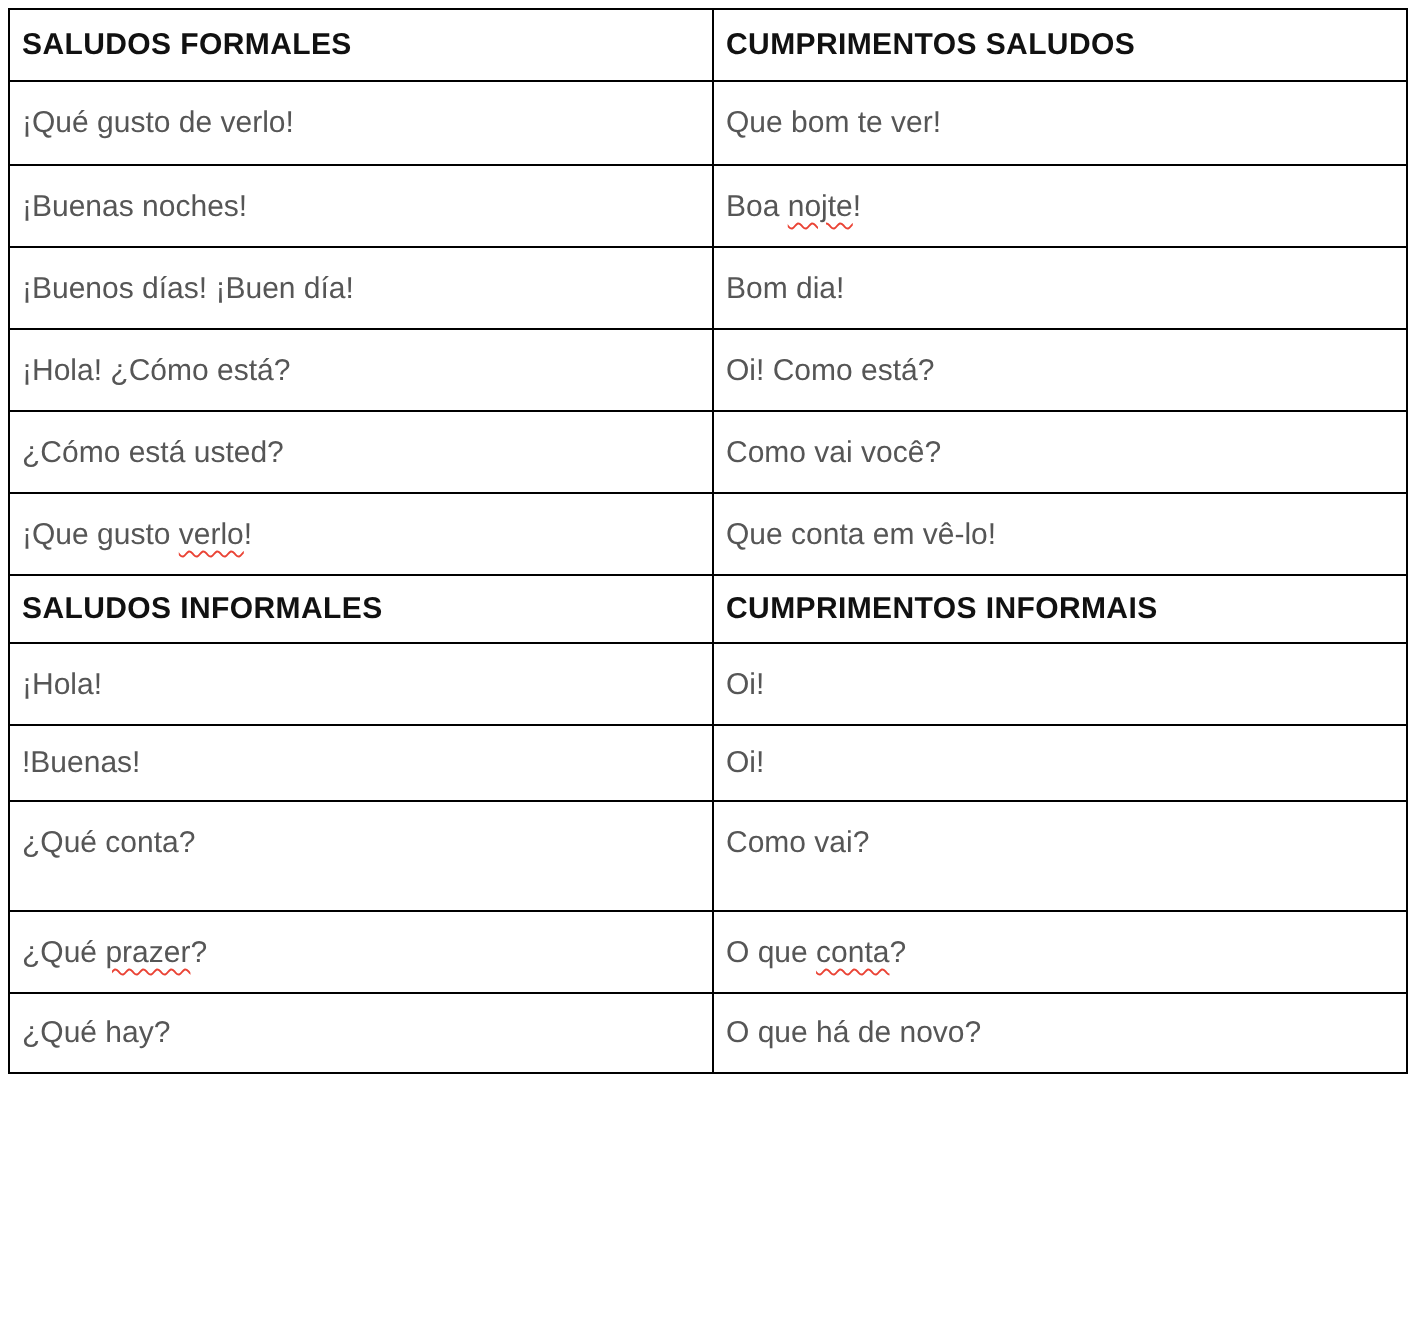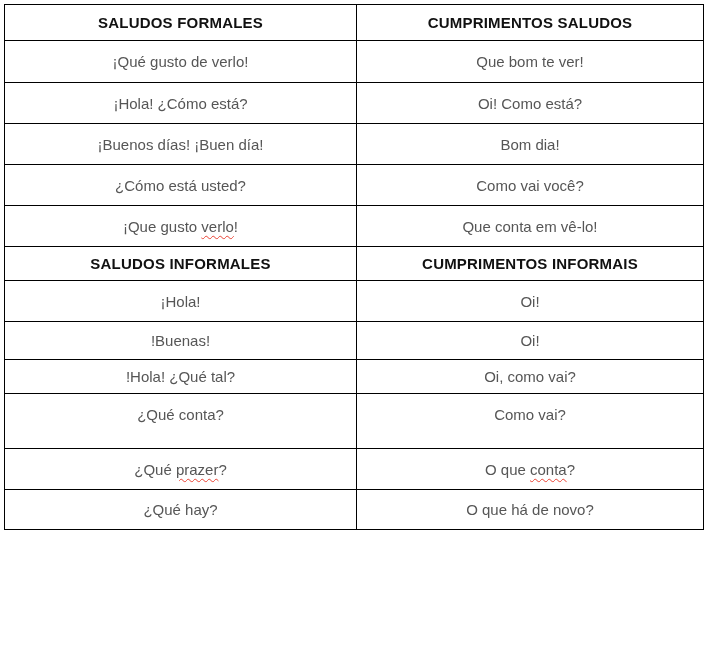--- a/index.html
+++ b/index.html
@@ -18,21 +18,21 @@
   .doc{padding:4px 0 0 4px;}
   table.greetings{
     border-collapse:collapse;
     table-layout:fixed;
     width:699px;
   }
   col.col-es{width:352px;}
   col.col-pt{width:347px;}
   td{
     border:1.5px solid var(--border);
-    text-align:center;
+    text-align:left;
     vertical-align:middle;
     font-size:15px;
     color:var(--body);
     padding:0 6px;
     overflow:hidden;
     white-space:nowrap;
   }
   tr.hdr td{
     font-weight:bold;
     color:var(--hdr);
@@ -66,29 +66,33 @@
       <tr class="hdr h36">
         <td>SALUDOS FORMALES</td>
         <td>CUMPRIMENTOS SALUDOS</td>
       </tr>
 
       <tr class="h42">
         <td><span>¡Qué gusto de verlo!</span></td>
         <td><span>Que bom te ver!</span></td>
       </tr>
 
-
       <tr class="h41">
-        <td><span>¡Hola! ¿Cómo está?</span></td>
-        <td><span>Oi! Como está?</span></td>
+        <td><span>¡Buenas noches!</span></td>
+        <td><span>Boa </span><span class="sq">nojte</span><span>!</span></td>
       </tr>
 
       <tr class="h41">
         <td><span>¡Buenos días! ¡Buen día!</span></td>
         <td><span>Bom dia!</span></td>
+      </tr>
+
+      <tr class="h41">
+        <td><span>¡Hola! ¿Cómo está?</span></td>
+        <td><span>Oi! Como está?</span></td>
       </tr>
 
 
       <tr class="h41">
         <td><span>¿Cómo está usted?</span></td>
         <td><span>Como vai você?</span></td>
       </tr>
 
       <tr class="h41">
         <td><span>¡Que gusto </span><span class="sq">verlo</span><span>!</span></td>
@@ -103,24 +107,20 @@
       <tr class="h41">
         <td><span>¡Hola!</span></td>
         <td><span>Oi!</span></td>
       </tr>
 
       <tr class="h38">
         <td><span>!Buenas!</span></td>
         <td><span>Oi!</span></td>
       </tr>
 
-      <tr class="h34">
-        <td><span>!Hola! ¿Qué tal?</span></td>
-        <td><span>Oi, como vai?</span></td>
-      </tr>
 
       <tr class="h55 r-top">
         <td><span>¿Qué conta?</span></td>
         <td><span>Como vai?</span></td>
       </tr>
 
 
       <tr class="h41">
         <td><span>¿Qué </span><span class="sq">prazer</span><span>?</span></td>
         <td><span>O que </span><span class="sq">conta</span><span>?</span></td>

